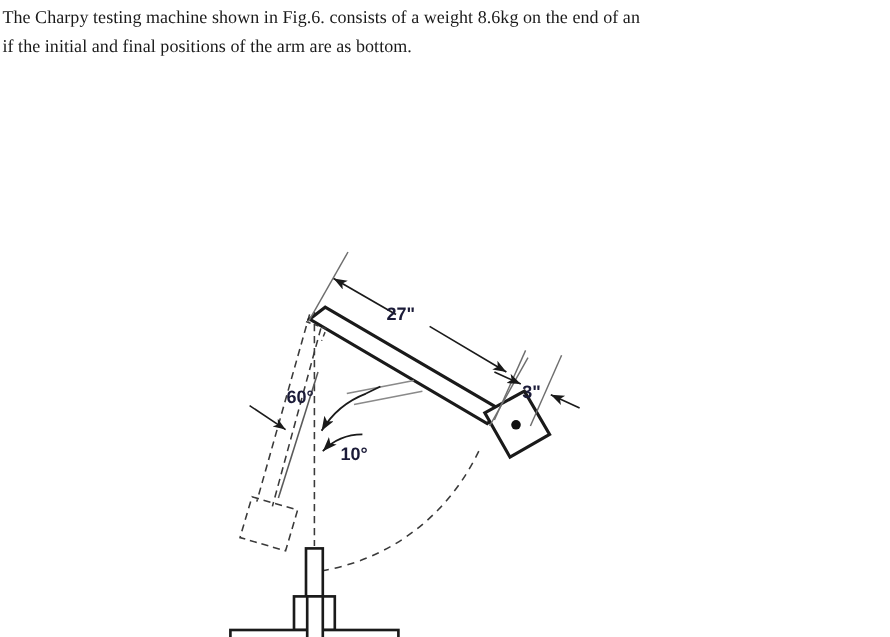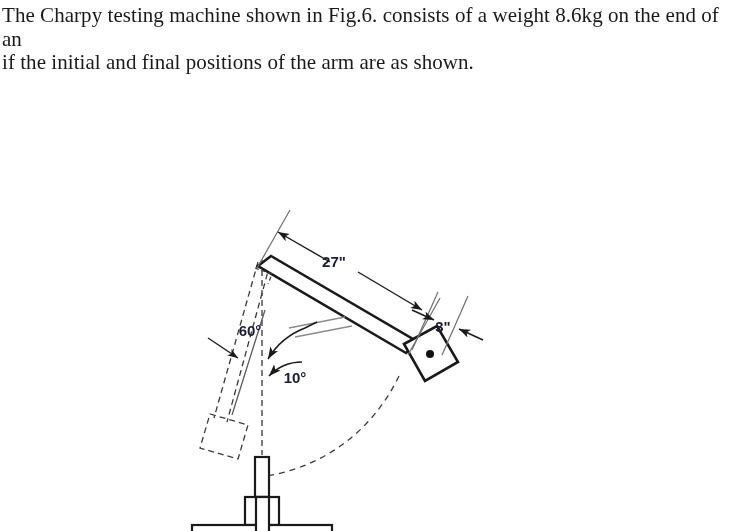--- a/index.html
+++ b/index.html
@@ -14,21 +14,21 @@
     height: 531px;
     background: #ffffff;
     overflow: hidden;
     font-family: "Liberation Serif", "DejaVu Serif", serif;
   }
   #problem-text {
     position: absolute;
     left: 2px;
     top: 4px;
     width: 730px;
-    font-size: 21px;
+    font-size: 15px;
     line-height: 23.6px;
     color: #1a1a1a;
     letter-spacing: 0.05px;
     text-align: left;
   }
   #problem-text p {
     margin: 0;
   }
   #figure-wrap {
     position: absolute;
@@ -53,21 +53,21 @@
     fill: #1b1b38;
   }
 </style>
 </head>
 <body>
 
 <div id="page">
 
   <div id="problem-text">
     <p>The Charpy testing machine shown in Fig.6. consists of a weight 8.6kg on the end of an</p>
-    <p>if the initial and final positions of the arm are as shown.</p>
+    <p>if the initial and final positions of the arm are as bottom.</p>
   </div>
 
   <div id="figure-wrap">
     <svg id="figure-svg" width="742" height="381" viewBox="0 0 742 381" xmlns="http://www.w3.org/2000/svg">
       <defs>
         <marker id="arrowFill" markerWidth="9" markerHeight="9" refX="8" refY="3" orient="auto" markerUnits="strokeWidth">
           <path d="M0,0 L8,3 L0,6 L2,3 z" fill="#1a1a1a"></path>
         </marker>
       </defs>
 

